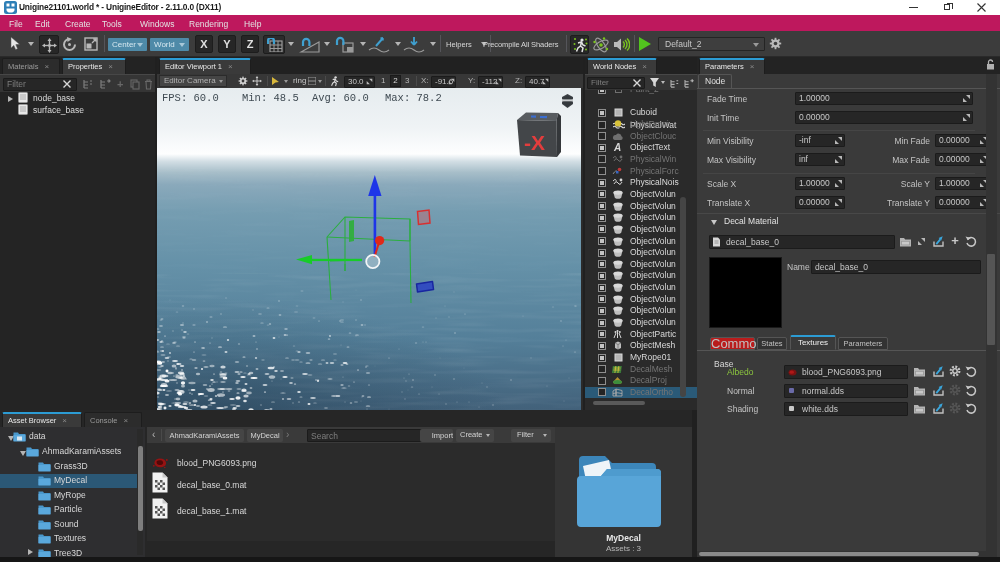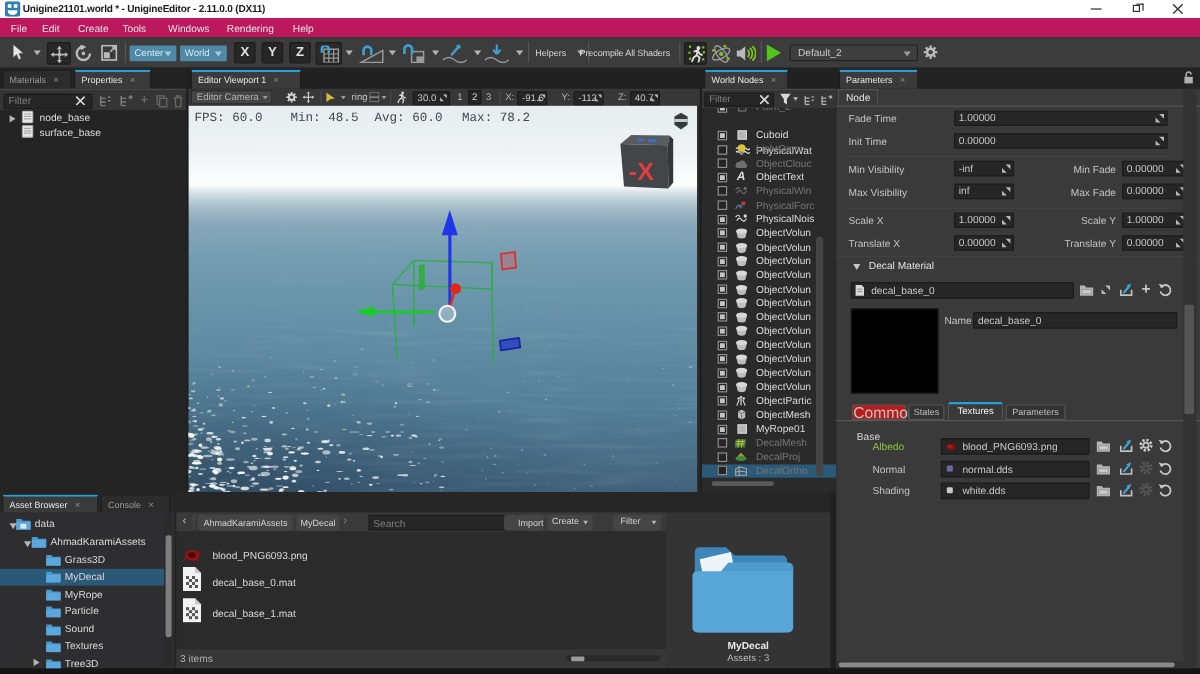--- a/index.html
+++ b/index.html
@@ -1283,25 +1283,20 @@
           <rect x="10.5" y="10.5" width="2.5" height="2.5"></rect>
           <rect x="3" y="13" width="2.5" height="2.5"></rect>
           <rect x="8" y="13" width="2.5" height="2.5"></rect>
           <rect x="5.5" y="15.5" width="2.5" height="2.5"></rect>
           <rect x="10.5" y="15.5" width="2.5" height="2.5"></rect>
         </g>
       </svg>
     <div class="arow" style="left:30px;top:63px">decal_base_1.mat</div>
   </div>
 
-  <div class="abs" style="left:147px;top:131px;width:408px;height:16px;background:#373737">
-    <div class="abs" style="left:3px;top:3px;color:#b0b0b0;font-size:8.5px">3 items</div>
-    <div class="abs" style="left:325px;top:5px;width:78px;height:5px;background:#2a2a2a;border-radius:2px"></div>
-    <div class="abs" style="left:329px;top:5.5px;width:11px;height:4px;background:#9a9a9a;border-radius:1px"></div>
-  </div>
 
   <div class="abs" style="left:555px;top:17px;width:137px;height:130px;background:#343434">
     <svg class="abs" style="left:16px;top:21px" width="98" height="86" viewBox="0 0 98 86">
       <path d="M8 12 a4 4 0 0 1 4 -4 h22 l7 7 h40 a4 4 0 0 1 4 4 v56 a4 4 0 0 1 -4 4 h-69 a4 4 0 0 1 -4 -4 Z" fill="#3c86ba"></path>
       <path d="M12 18 l26 -6 3 14 -26 6 z" fill="#eef4f8"></path>
       <path d="M6 32 a4 4 0 0 1 4 -4 h20 l6 -7 h50 a4 4 0 0 1 4 4 v50 a4 4 0 0 1 -4 4 h-76 a4 4 0 0 1 -4 -4 Z" fill="#58a5d8"></path>
       <path d="M30 28 l6 -7 h50 a4 4 0 0 1 4 4 v3 Z" fill="#4e9bce"></path>
     </svg>
     <div class="abs" style="left:0;top:106px;width:137px;text-align:center;color:#e8e8e8;font-size:8.5px;font-weight:bold">MyDecal</div>
     <div class="abs" style="left:0;top:117px;width:137px;text-align:center;color:#b8b8b8;font-size:8px">Assets : 3</div>

